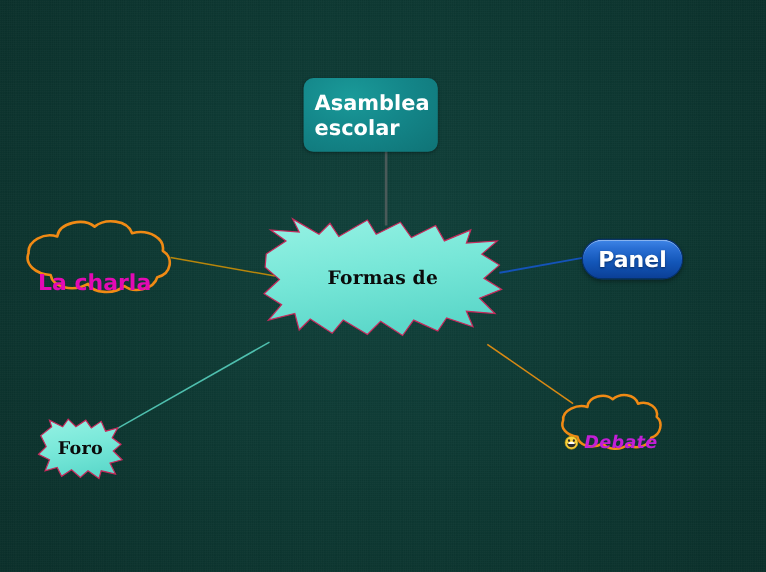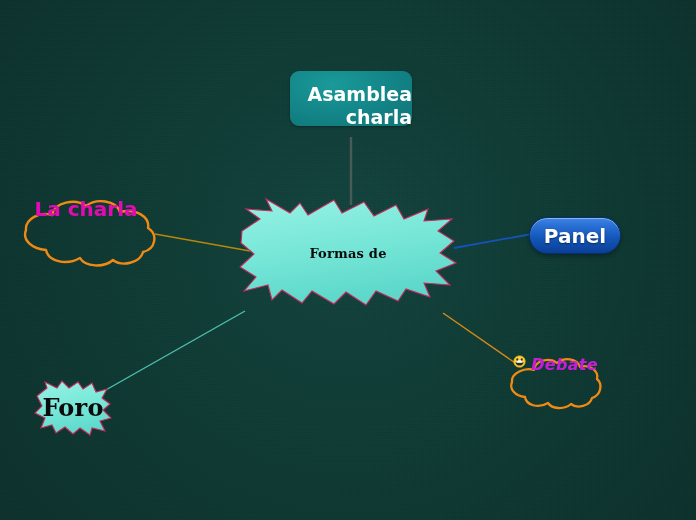--- a/index.html
+++ b/index.html
@@ -53,22 +53,22 @@
     align-items: center;
     justify-content: center;
     text-align: center;
     font-family: "DejaVu Serif", "Liberation Serif", serif;
     font-weight: bold;
     color: #0b0b0b;
     line-height: 1.18;
     letter-spacing: 0.2px;
     pointer-events: none;
   }
-  #node-center .burst-label { font-size: 13px; text-align: center; }
-  #node-foro .burst-label { font-size: 24px; }
+  #node-center .burst-label { font-size: 17px; text-align: center; }
+  #node-foro .burst-label { font-size: 16px; }
 
   
   .teal-box {
     background: radial-gradient(ellipse at 35% 25%, #1a9a99 0%, #14878a 45%, #0f7376 100%);
     border-radius: 9px;
     color: #ffffff;
     font-family: "DejaVu Sans", "Liberation Sans", sans-serif;
     font-weight: bold;
     font-size: 19px;
     line-height: 1.22;
@@ -94,21 +94,21 @@
 
   
   .cloud-wrap { position: absolute; z-index: 2; }
   .cloud-svg { position: absolute; left: 0; top: 0; }
   .cloud-label {
     position: absolute;
     left: 0; top: 0;
     width: 100%;
     height: 100%;
     display: flex;
-    align-items: flex-start;
+    align-items: flex-end;
     justify-content: center;
     gap: 5px;
     pointer-events: none;
   }
   #node-charla .cloud-text {
     font-family: "DejaVu Sans", "Liberation Sans", sans-serif;
     font-weight: bold;
     font-size: 20px;
     color: #e30ab4;
   }
@@ -150,23 +150,23 @@
       </defs>
       <polygon points="4,34 22,22 8,12 34,14 28,2 52,16 62,6 70,18 96,3 104,16 126,5 136,19 158,8 166,22 190,12 186,24 214,22 200,34 216,44 202,56 218,66 198,74 212,88 186,86 192,100 168,92 160,104 138,94 128,108 108,95 96,107 74,94 64,106 44,93 34,103 30,88 6,94 18,80 2,70 16,57 3,46" fill="url(#burstGradC)" stroke="#c72a5c" stroke-width="1.1"></polygon>
     </svg>
     <div class="burst-label">
       <div>
         <div>Formas de</div>
       </div>
     </div>
   </div>
 
-  <div class="node teal-box" id="node-asamblea" style="left:290px; top:71px; width:122px; height:55px;text-align:right;">
+  <div class="node teal-box" id="node-asamblea" style="left:276px; top:71px; width:122px; height:67px;">
     <div>Asamblea</div>
-    <div>charla</div>
+    <div>escolar</div>
   </div>
 
   <div class="cloud-wrap" id="node-charla" style="left:12px; top:197px; width:148px; height:72px;">
     <svg class="cloud-svg" width="148" height="72" viewBox="0 0 148 72">
       <path d="M40,18
                C42,5 64,1 74,9
                C84,1 104,3 108,15
                C124,11 138,20 136,31
                C146,37 144,52 131,55
                C128,66 110,70 101,63

